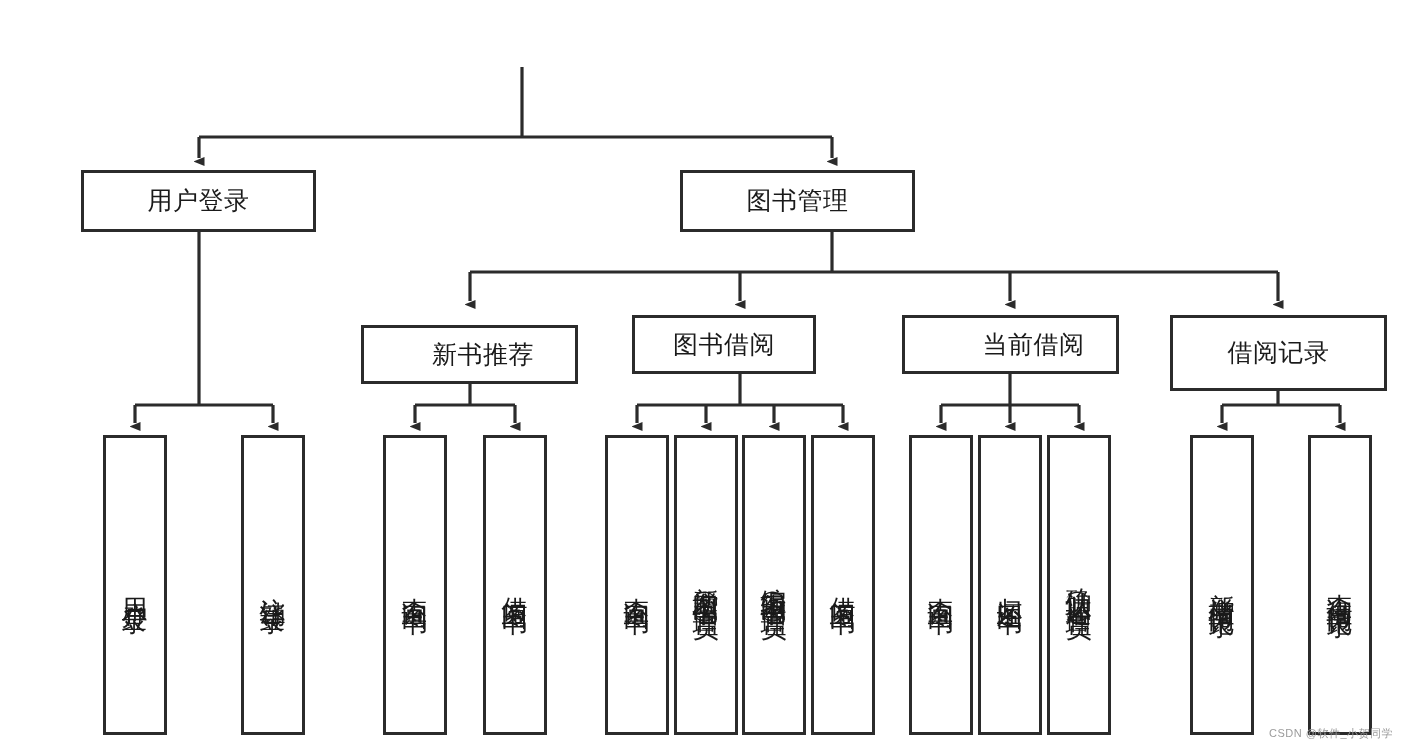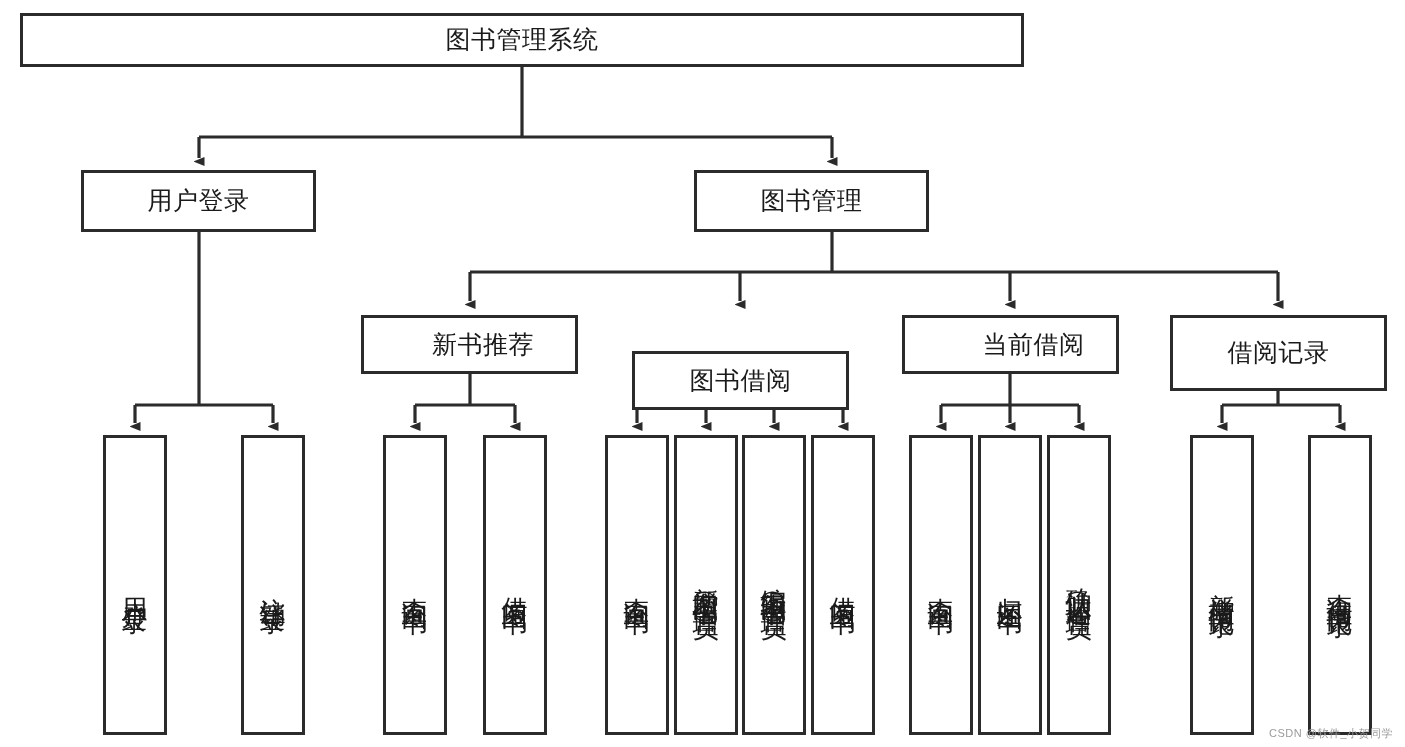--- a/index.html
+++ b/index.html
@@ -124,35 +124,32 @@
       <path d="M1010,405 L1010,423" marker-end="url(#arrow)"></path>
       <path d="M1079,405 L1079,423" marker-end="url(#arrow)"></path>
 
       <path d="M1278,374 L1278,405"></path>
       <path d="M1222,405 L1340,405"></path>
       <path d="M1222,405 L1222,423" marker-end="url(#arrow)"></path>
       <path d="M1340,405 L1340,423" marker-end="url(#arrow)"></path>
     </g>
   </svg>
 
-  <div class="node root horiz" style="left:20px; top:13px; width:1004px; height:54px;">
-    <span class="node-label">图书管理系统</span>
-  </div>
 
   <div class="node horiz" style="left:81px; top:170px; width:235px; height:62px;">
     <span class="node-label">用户登录</span>
   </div>
-  <div class="node horiz" style="left:694px; top:170px; width:235px; height:62px;">
+  <div class="node horiz" style="left:680px; top:170px; width:235px; height:62px;">
     <span class="node-label">图书管理</span>
   </div>
 
-  <div class="node horiz" style="left:361px; top:315px; width:217px; height:59px;padding-left:27px;">
+  <div class="node horiz" style="left:361px; top:325px; width:217px; height:59px;padding-left:27px;">
     <span class="node-label">新书推荐</span>
   </div>
-  <div class="node horiz" style="left:632px; top:315px; width:217px; height:59px;margin-top:36px;">
+  <div class="node horiz" style="left:632px; top:315px; width:184px; height:59px;">
     <span class="node-label">图书借阅</span>
   </div>
   <div class="node horiz" style="left:902px; top:315px; width:217px; height:59px;padding-left:46px;">
     <span class="node-label">当前借阅</span>
   </div>
   <div class="node horiz" style="left:1170px; top:315px; width:217px; height:76px;">
     <span class="node-label">借阅记录</span>
   </div>
 
   <div class="node vert" style="left:103px; top:435px; width:64px; height:300px;">

